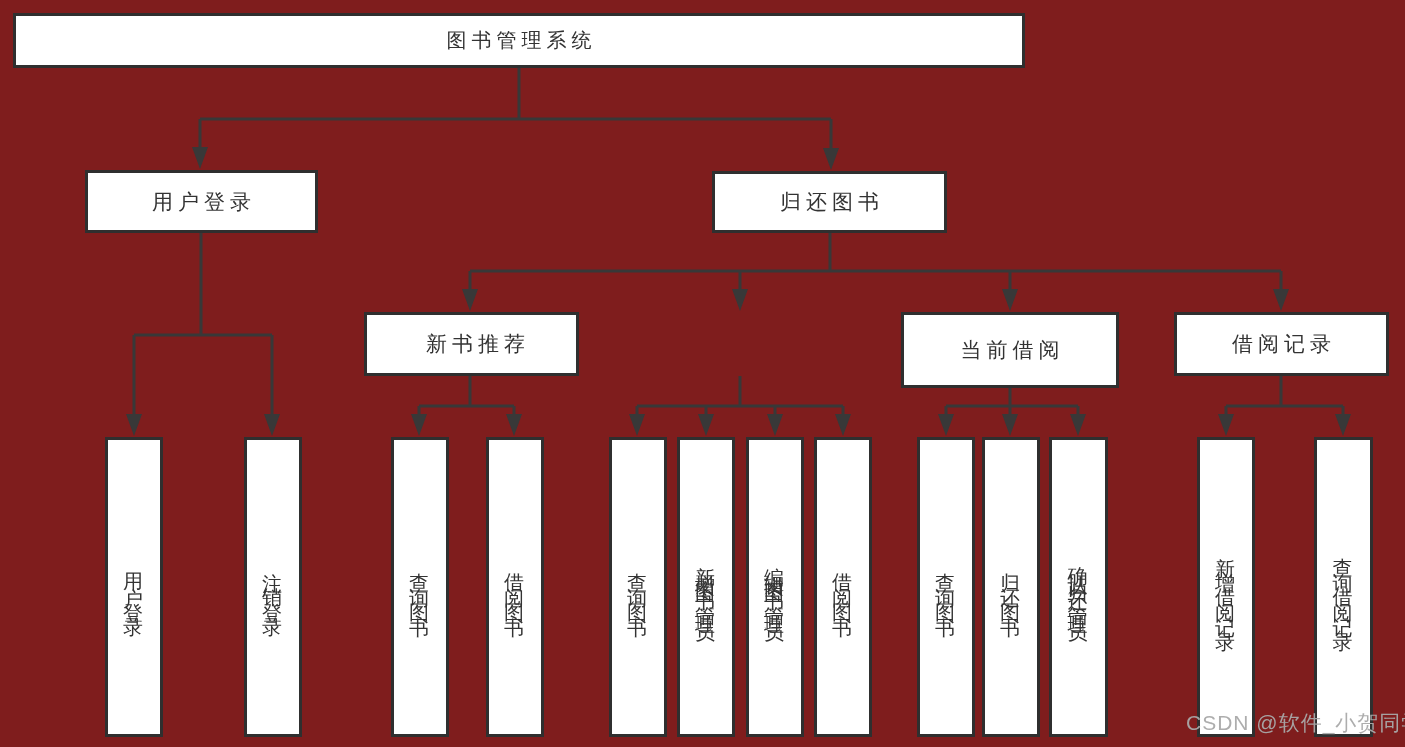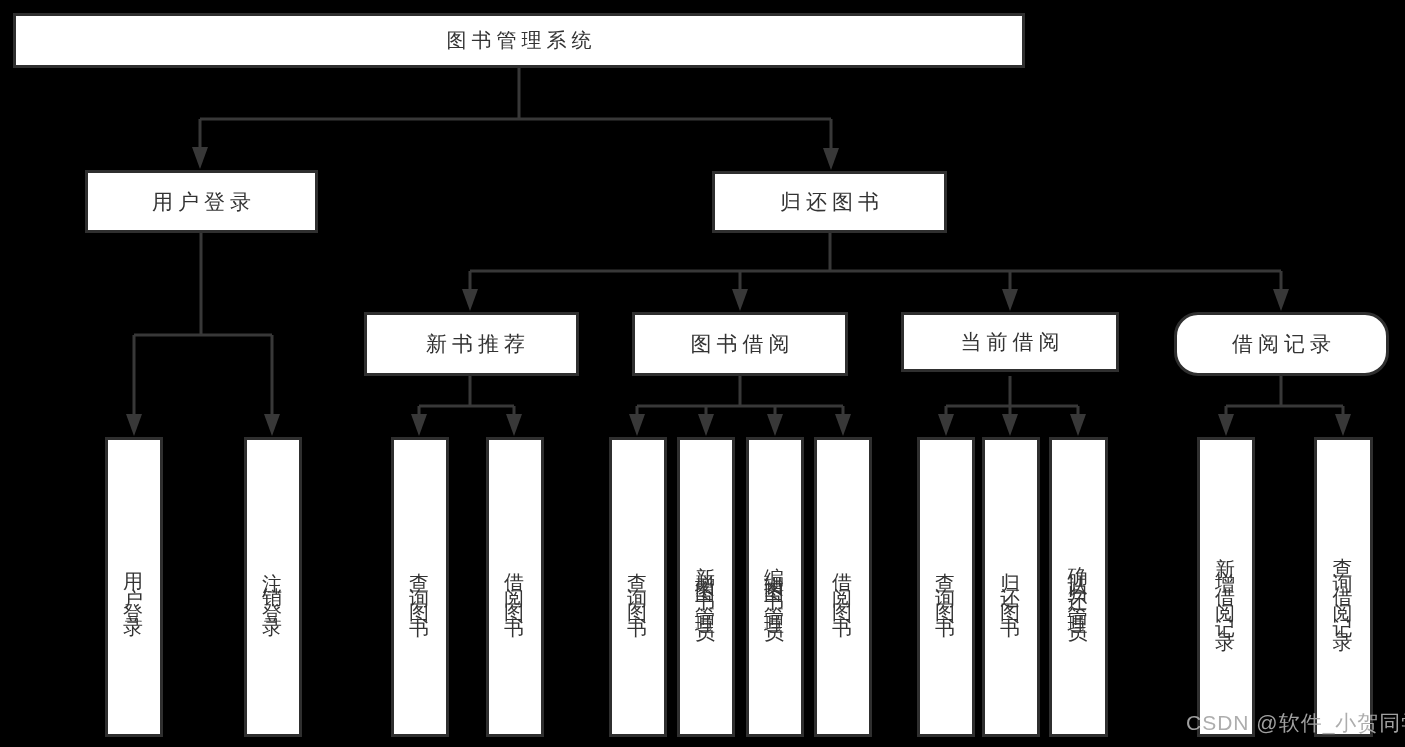--- a/index.html
+++ b/index.html
@@ -5,21 +5,21 @@
   html, body {
     margin: 0;
     padding: 0;
     background: #ffffff;
     font-family: "Liberation Sans", "DejaVu Sans", sans-serif;
   }
   .stage {
     position: relative;
     width: 1405px;
     height: 747px;
-    background: #000000;
+    background: #7f1d1d;
     overflow: hidden;
   }
   .wires {
     position: absolute;
     left: 0;
     top: 0;
     pointer-events: none;
   }
   .node {
     position: absolute;
@@ -111,23 +111,22 @@
       <polygon points="1343,436 1335,414 1351,414"></polygon>
     </g>
   </svg>
 
   <div class="node h root-node" style="left:13px; top:13px; width:1012px; height:55px;">图书管理系统</div>
 
   <div class="node h" style="left:85px; top:170px; width:233px; height:63px;">用户登录</div>
   <div class="node h" style="left:712px; top:171px; width:235px; height:62px;">归还图书</div>
 
   <div class="node h" style="left:364px; top:312px; width:215px; height:64px;padding-left:8px;">新书推荐</div>
-  <div class="node h" style="left:632px; top:312px; width:216px; height:64px;">图书借阅</div>
-  <div class="node h" style="left:901px; top:312px; width:218px; height:60px;font-family:Liberation Mono, monospace;">当前借阅</div>
-  <div class="node h" style="left:1174px; top:312px; width:215px; height:64px;border-radius:24px;">借阅记录</div>
+  <div class="node h" style="left:901px; top:312px; width:218px; height:76px;font-family:Liberation Mono, monospace;">当前借阅</div>
+  <div class="node h" style="left:1174px; top:312px; width:215px; height:64px;">借阅记录</div>
 
   <div class="node v" style="left:105px; top:437px; width:58px; height:300px;">用户登录</div>
   <div class="node v" style="left:244px; top:437px; width:58px; height:300px;">注销登录</div>
 
   <div class="node v" style="left:391px; top:437px; width:58px; height:300px;">查询图书</div>
   <div class="node v" style="left:486px; top:437px; width:58px; height:300px;">借阅图书</div>
 
   <div class="node v" style="left:609px; top:437px; width:58px; height:300px;">查询图书</div>
   <div class="node v long" style="left:677px; top:437px; width:58px; height:300px;">新增图书（管理员）</div>
   <div class="node v long" style="left:746px; top:437px; width:58px; height:300px;">编辑图书（管理员）</div>

